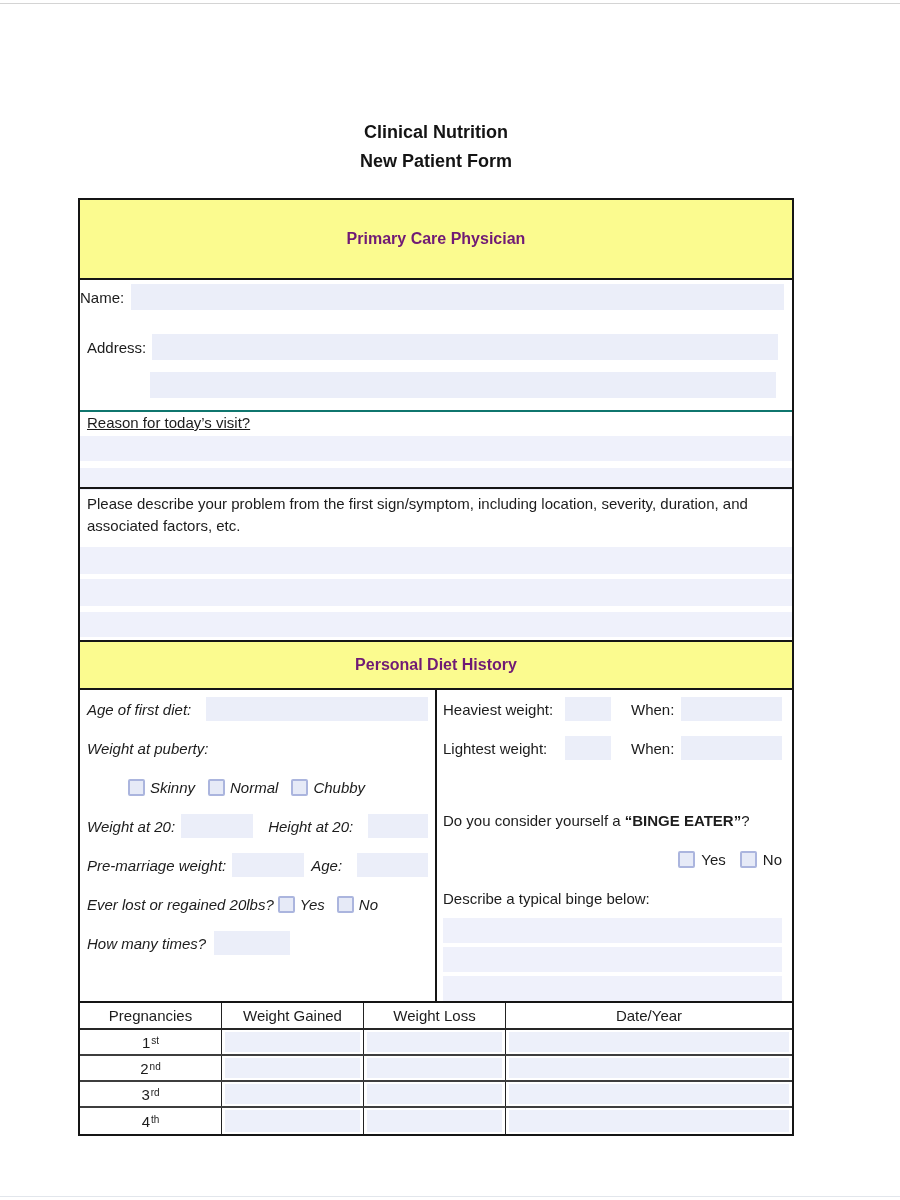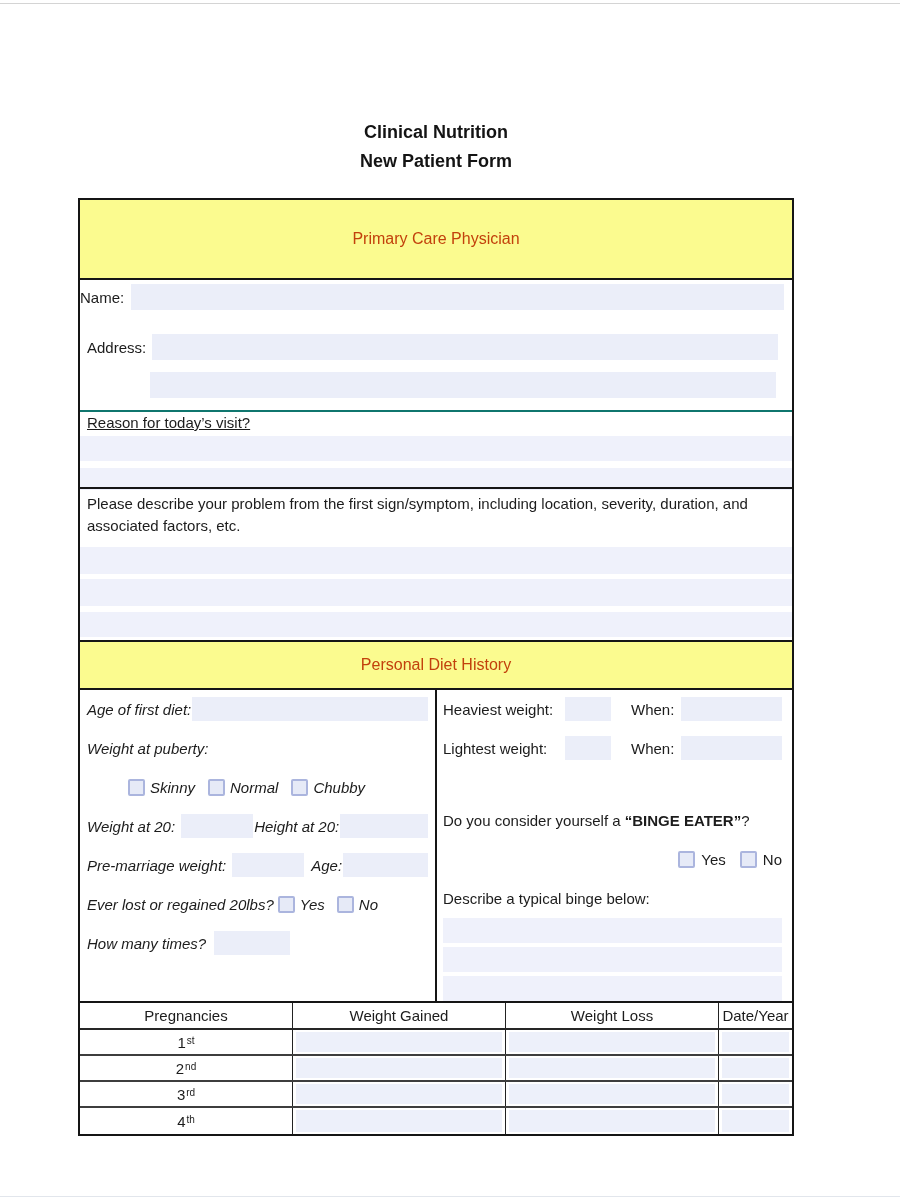--- a/index.html
+++ b/index.html
@@ -8,21 +8,21 @@
 
   .rule-top    { position:absolute; top:3px; left:0; width:900px; height:1px; background:#d4d4d4; }
   .rule-bottom { position:absolute; top:1196px; left:0; width:900px; height:1px; background:#e2e6ec; }
 
   .title { position:absolute; top:118px; left:78px; width:716px; text-align:center;
            font-weight:700; font-size:18px; line-height:29px; color:#141414; }
 
   .form-box { position:absolute; left:78px; top:198px; width:716px; border:2px solid #151515; background:#fff; }
 
   .sec-header { background:#FBFB8F; display:flex; align-items:center; justify-content:center;
-                font-weight:400; font-size:16px; color:#c2410c; border-bottom:2px solid #151515; }
+                font-weight:700; font-size:16px; color:#701a75; border-bottom:2px solid #151515; }
   .sec-header.lg { height:80px; }
   .sec-header.sm { height:50px; border-top:2px solid #151515; }
 
   .lbl { font-size:15px; color:#1c1c1c; white-space:nowrap; }
   .field { background:#EBEEF9; }
   .band  { background:#EFF1FB; }
 
   
   .sec-contact { height:130px; padding-top:4px; }
   .row-name { display:flex; align-items:center; height:26px; }
@@ -47,41 +47,41 @@
 
   
   .cols { display:flex; height:311px; }
   .col-left  { width:357px; border-right:2px solid #151515; padding:7px 7px 0 7px;font-style:italic; }
   .col-right { flex:1; padding:7px 10px 0 6px; }
   .frow { display:flex; align-items:center; height:24px; margin-bottom:15px; font-size:15px; }
   .frow .grow { flex:1; height:24px; }
   .f72 { width:72px; height:24px; margin-left:6px; }
   .f76 { width:76px; height:24px; margin-left:8px; }
   .f46 { width:46px; height:24px; margin-left:5px; }
-  .ml6 { margin-left:1px; } .ml7 { margin-left:7px; } .ml13 { margin-left:20px; }
+  .ml6 { margin-left:15px; } .ml7 { margin-left:7px; } .ml13 { margin-left:20px; }
   .lblw { width:117px; }
   .cb { width:17px; height:17px; background:#E6EAF7; border:2px solid #ABB5DE; border-radius:2px; flex:0 0 auto; }
   .cb-group { padding-left:41px; }
   .cb-group .cb { margin-right:5px; }
   .cb-group .lbl { margin-right:13px; }
   .yn .cb { margin-left:12px; margin-right:5px; }
   .yn .cb:first-of-type { margin-left:4px; }
   .yn-right { justify-content:flex-end; }
   .yn-right .cb { margin-left:14px; margin-right:6px; }
   .spacer { height:33px; }
   .mb8 { margin-bottom:8px !important; }
   .binge b { font-weight:700; }
   .col-right .band { height:25px; margin-bottom:4px; }
 
   
   .ptable { border-top:2px solid #151515; font-size:15px; }
   .prow { display:flex; height:26px; border-bottom:2px solid #3e3e3e; }
   .prow.hdr { height:27px; border-bottom:2px solid #262626; }
   .prow:last-child { border-bottom:none; }
-  .pcell { width:213px; display:flex; align-items:center; justify-content:center;
+  .pcell { width:142px; display:flex; align-items:center; justify-content:center;
            border-right:1px solid #222; height:100%; }
   .pcell:last-child { border-right:none; width:auto; flex:1; }
   .pcell.fillwrap { padding:2px 3px; }
   .pfill { width:100%; height:100%; background:#EDF0FA; }
   sup.ord { font-size:10px; line-height:0; position:relative; top:-1px; margin-left:1px; }
 </style>
 </head>
 <body>
 
 <div class="rule-top"></div>

